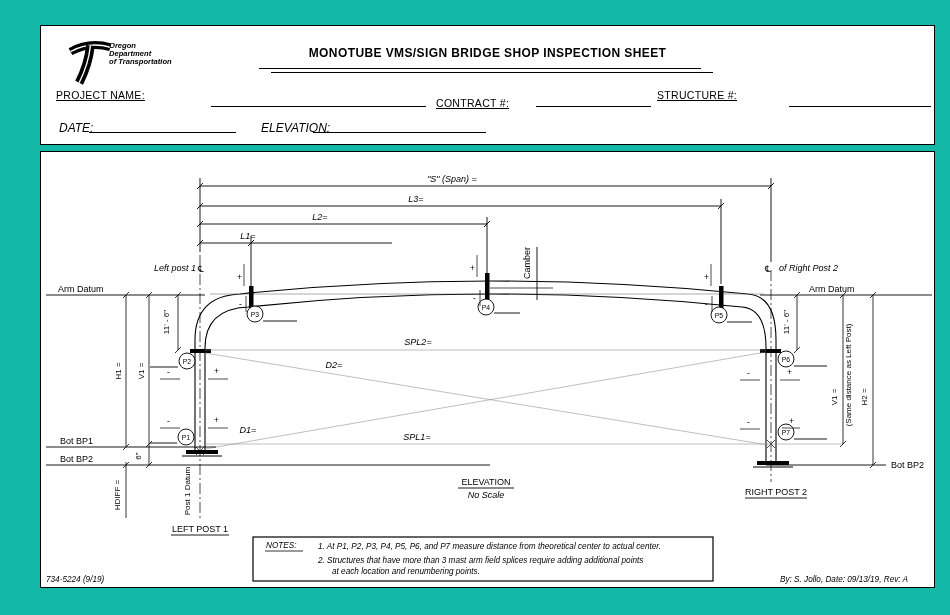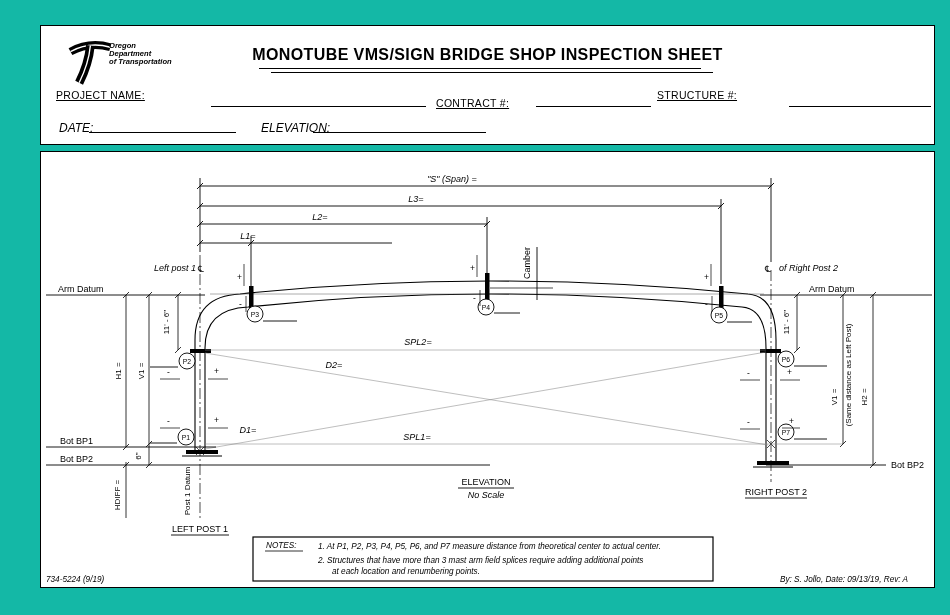--- a/index.html
+++ b/index.html
@@ -2,21 +2,21 @@
 <html><head>
 <meta charset="utf-8">
 <style>
   html,body{margin:0;padding:0;background:#fff;}
   #page{position:relative;width:950px;height:615px;background:#14b8a6;
         font-family:"Liberation Sans",sans-serif;color:#000;overflow:hidden;}
   .box{position:absolute;border:1.4px solid #000;background:#fff;box-sizing:border-box;}
   #hdr{left:40px;top:25px;width:895px;height:120px;}
   #main{left:40px;top:151px;width:895px;height:437px;}
   .abs{position:absolute;}
-  #title{left:0;right:0;top:20px;text-align:center;font-size:16px;font-weight:600;letter-spacing:.4px;}
+  #title{left:0;right:0;top:20px;text-align:center;font-size:12px;font-weight:600;letter-spacing:.4px;}
   .tline{position:absolute;height:1.3px;background:#000;}
   .logo-txt{position:absolute;left:68px;top:16px;font-size:7.6px;font-weight:bold;font-style:italic;line-height:8.2px;}
   .flabel{font-size:10.5px;letter-spacing:.3px;text-decoration:underline;}
   .flabel2{font-size:12px;font-style:italic;}
   .fill-line{position:absolute;height:1.1px;background:#000;}
   svg text{fill:#000;stroke:none;}
   .lab{font-size:9px;font-style:italic;}
   .lab2{font-size:9px;}
   .rot{font-size:8px;}
   .pt{font-size:6.8px;}

